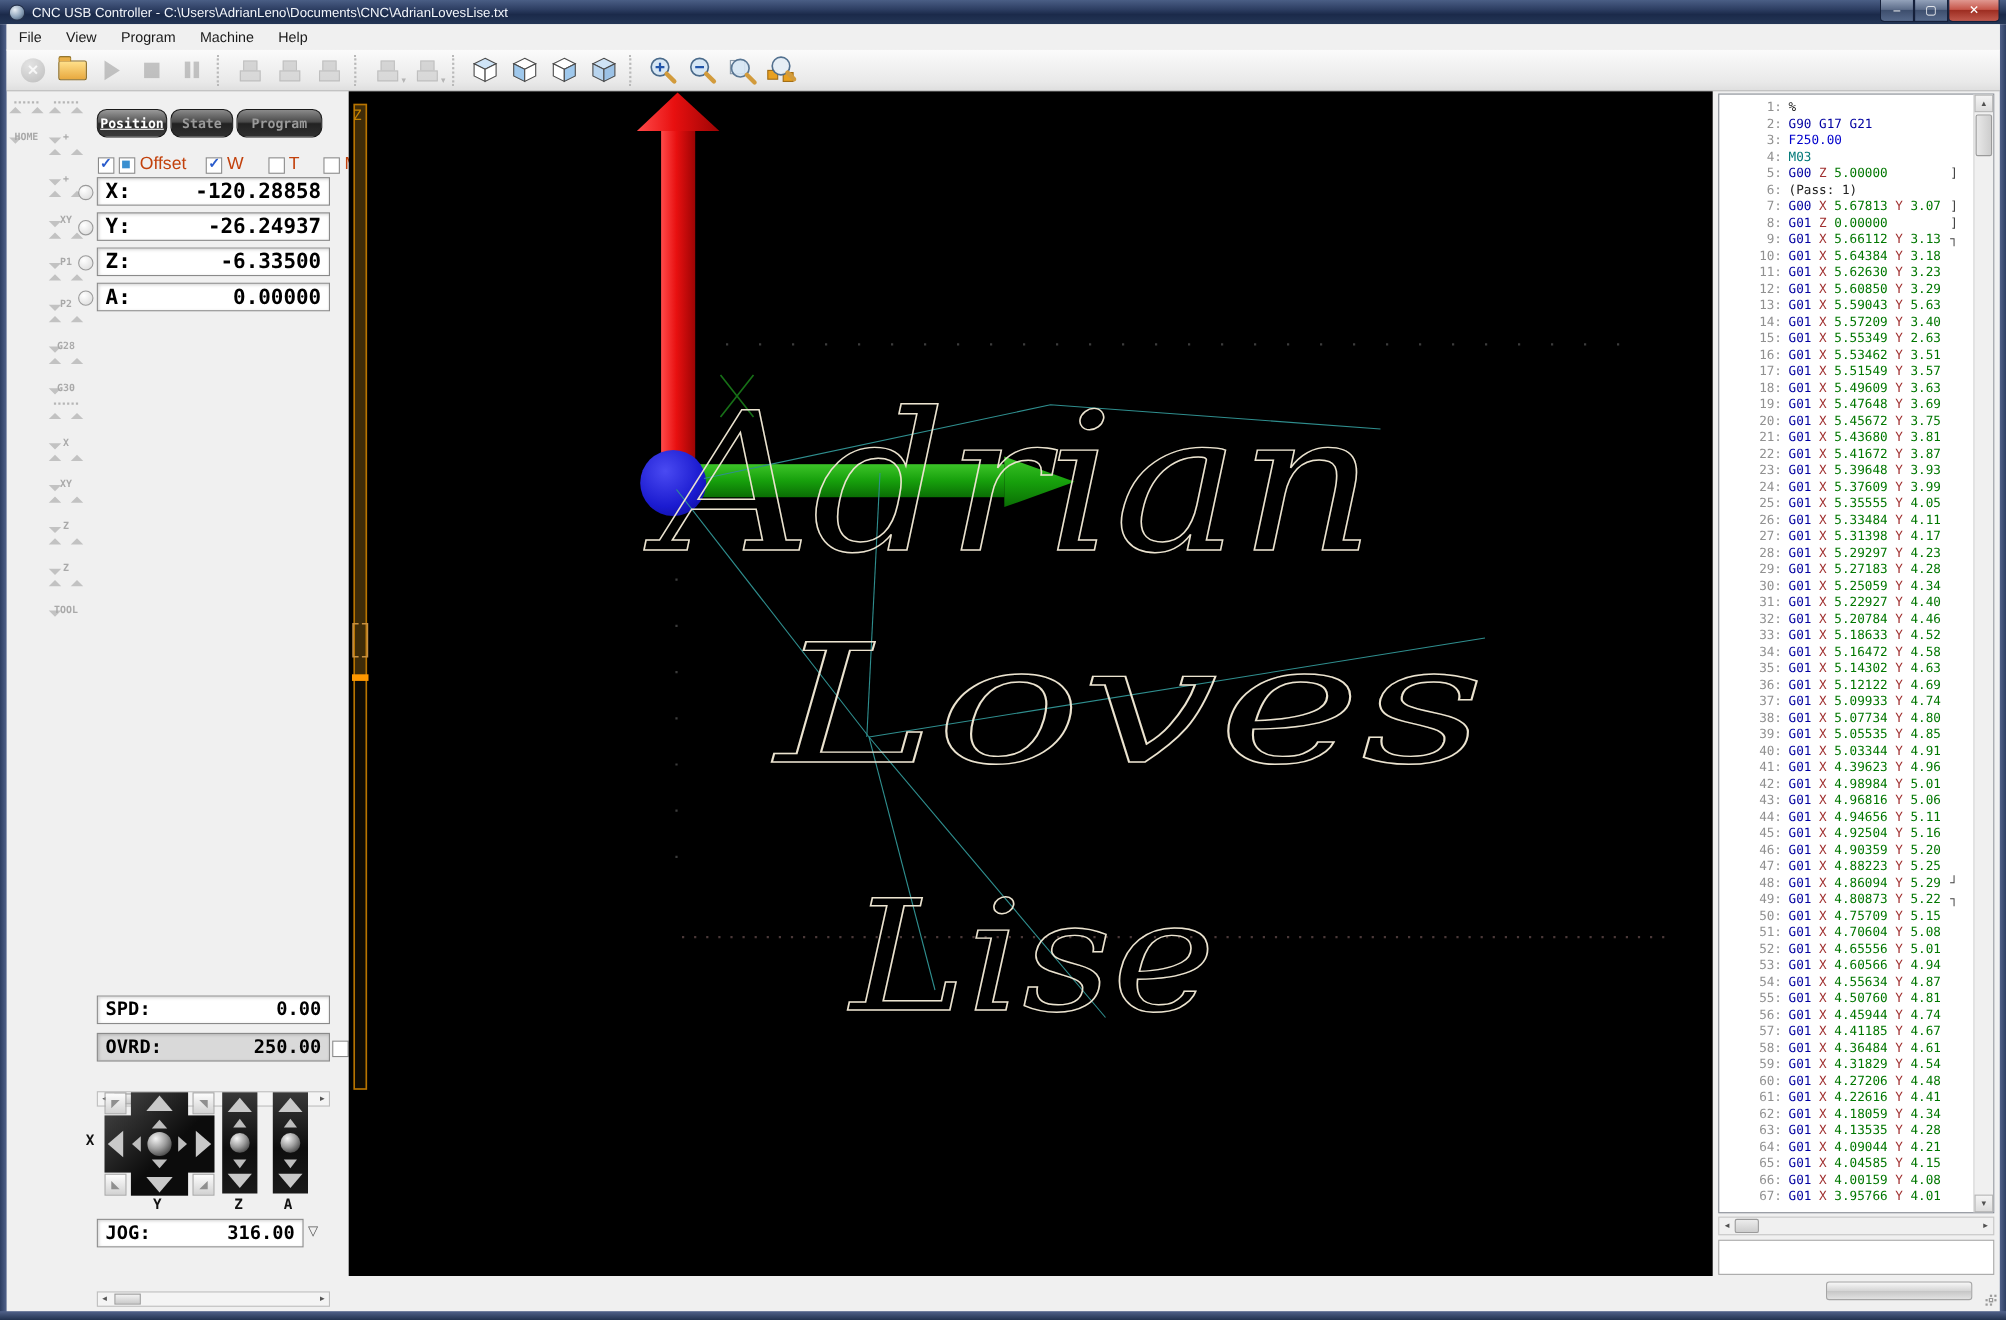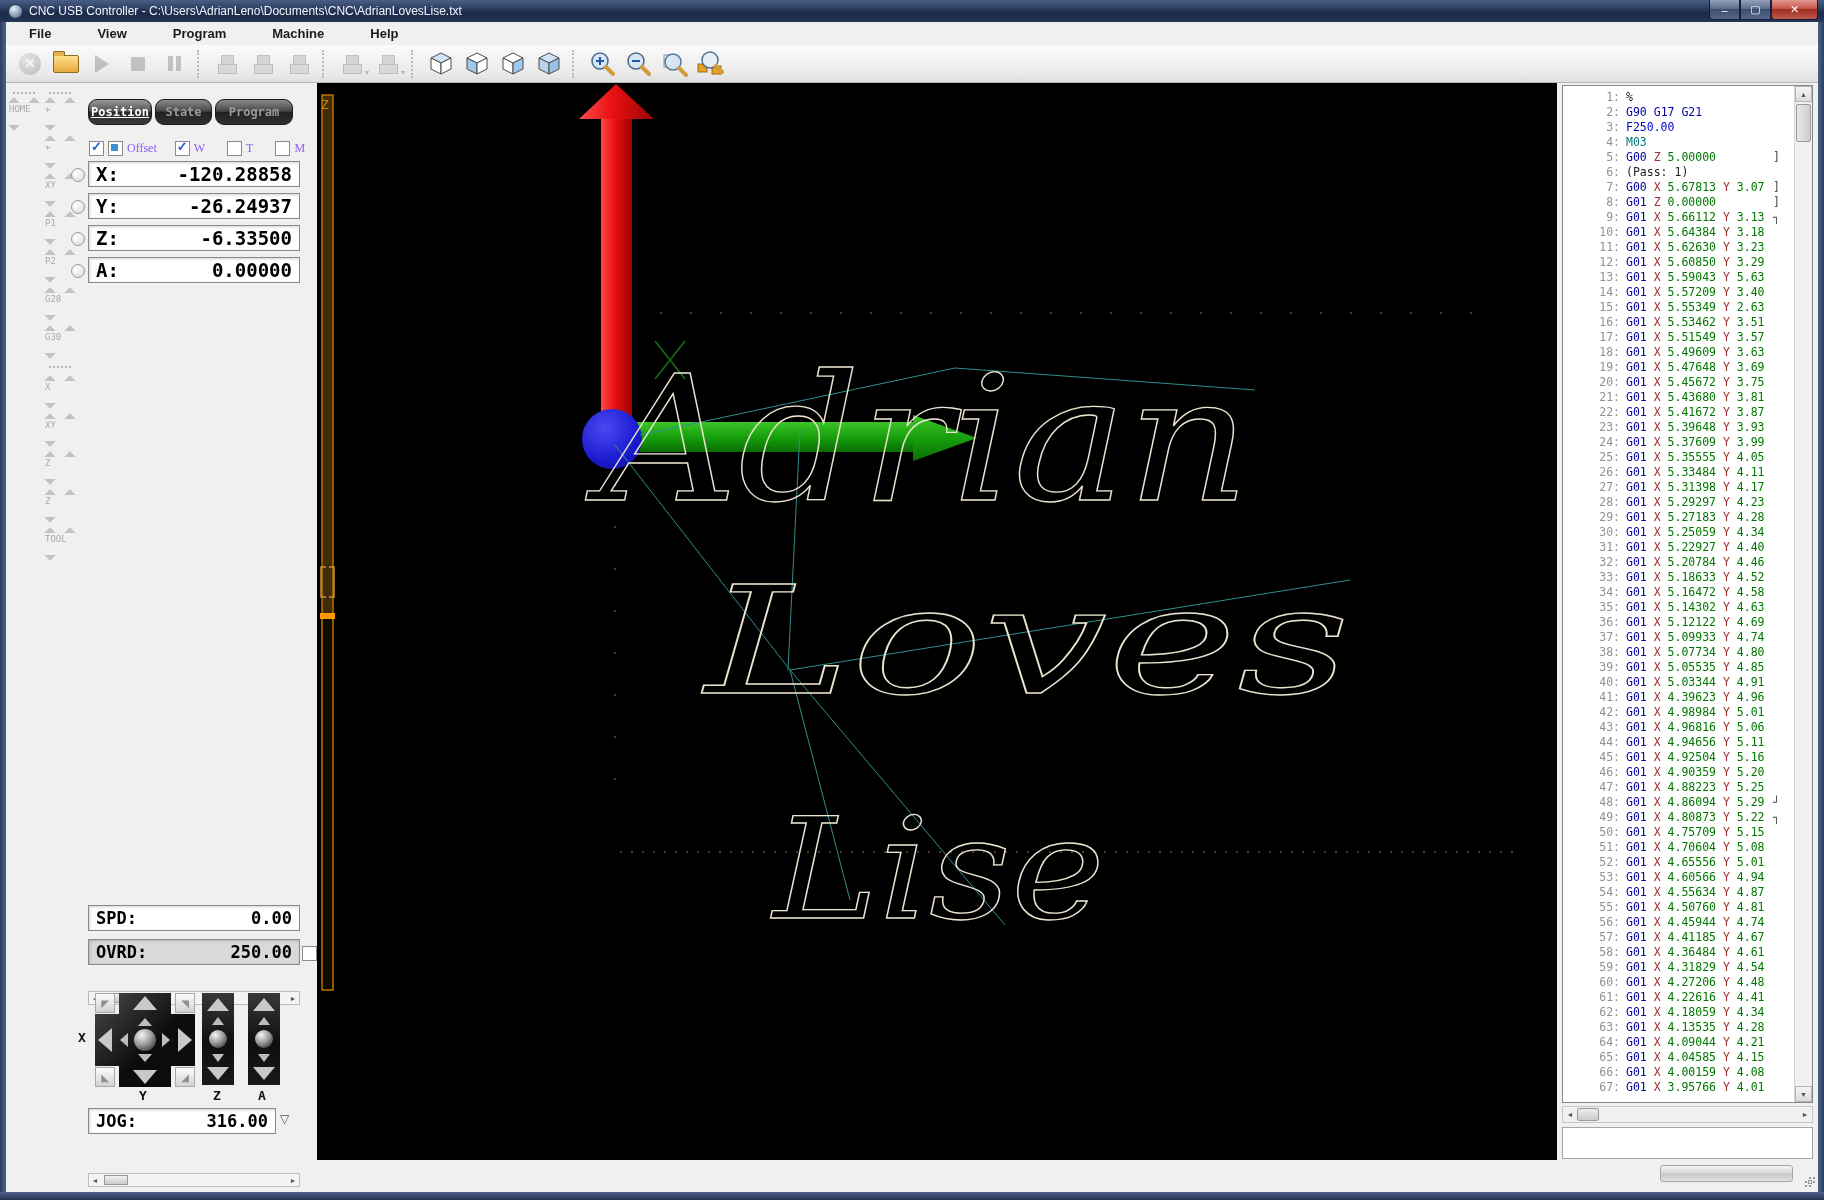--- a/index.html
+++ b/index.html
@@ -18,21 +18,21 @@
     background:linear-gradient(180deg,#93a2ba,#5d6d8a 45%,#3e4f6e 50%,#55688a);}
   .wbtn.close{width:45px;border-radius:0 0 4px 4px;
     background:linear-gradient(180deg,#e09890,#c6564a 45%,#9e2e22 50%,#c0584c);}
   .wbtn.min{border-radius:0 0 0 4px;}
   #frame-l{left:0;top:22px;width:6px;height:1172px;background:linear-gradient(90deg,#2c3d61,#51628a);}
   #frame-r{left:1818px;top:22px;width:6px;height:1172px;background:linear-gradient(90deg,#51628a,#2c3d61);}
   #frame-b{left:0;top:1192px;width:1824px;height:8px;background:linear-gradient(180deg,#51628a,#22324f);}
   
   #menubar{left:6px;top:22px;width:1812px;height:23px;background:#f0f0f0;
     border-bottom:1px solid #dcdcdc;display:flex;align-items:center;font-size:13px;color:#1a1a1a;}
-  .menu-item{padding:3px 23px;font-weight:bold;}
+  .menu-item{padding:3px 11px;}
   #toolbar{left:6px;top:45px;width:1812px;height:38px;
     background:linear-gradient(180deg,#fbfbfb,#e9e9e9 80%,#dfdfdf);
     border-bottom:1px solid #b8b8b8;display:flex;align-items:center;padding-left:6px;box-sizing:border-box;}
   .tbtn{width:36px;height:32px;display:flex;align-items:center;justify-content:center;position:relative;}
   .tsep{width:7px;height:28px;border-left:2px dotted #b9b9b9;margin:0 3px 0 5px;}
   .dis{opacity:.55;filter:grayscale(1);}
   .icon-abort{width:22px;height:22px;border-radius:50%;
     background:radial-gradient(circle at 35% 30%,#d8d8d8,#9a9a9a);color:#fff;font-weight:bold;
     display:flex;align-items:center;justify-content:center;font-size:13px;}
   .icon-folder{width:24px;height:16px;position:relative;background:linear-gradient(180deg,#ffe08a,#e8a93f);
@@ -45,22 +45,22 @@
   .pause-bars{display:flex;gap:3px;}
   .pause-bars i{width:5px;height:15px;background:#9b9b9b;}
   .mach{width:20px;height:20px;position:relative;}
   .mach:before{content:"";position:absolute;left:4px;top:1px;width:11px;height:8px;background:#bdbdbd;border:1px solid #9a9a9a;}
   .mach:after{content:"";position:absolute;left:1px;top:10px;width:17px;height:8px;background:#c9c9c9;border:1px solid #9a9a9a;}
   .dd{position:absolute;right:1px;bottom:3px;font-size:8px;color:#8a8a8a;}
   
   .vcol{width:32px;display:flex;flex-direction:column;align-items:center;background:#f0f0f0;}
   .grip{width:22px;border-top:2px dotted #b5b5b5;margin:4px 0 4px 0;}
   .vbtn{width:30px;height:32px;position:relative;margin-bottom:6px;}
-  .vbtn b{position:absolute;left:0;right:0;top:6px;
-    font-size:9px;font-weight:normal;color:#a9a9a9;font-family:"DejaVu Sans Mono",monospace;}
+  .vbtn b{position:absolute;left:0;right:0;top:22px;text-align:center;
+    font-size:9px;font-weight:bold;color:#a9a9a9;font-family:"DejaVu Sans Mono",monospace;}
   .vbtn i{position:absolute;width:0;height:0;border-style:solid;}
   .vbtn .tl{left:1px;top:1px;border-width:0 0 8px 8px;border-color:transparent transparent transparent #c2c2c2;transform:rotate(45deg);}
   .vbtn .tr{right:1px;top:1px;border-width:0 8px 8px 0;border-color:transparent #c2c2c2 transparent transparent;transform:rotate(-45deg);}
   .vbtn .bl{left:1px;bottom:1px;border-width:8px 0 0 8px;border-color:transparent transparent transparent #c2c2c2;transform:rotate(-45deg);}
   .vbtn .br{right:1px;bottom:1px;border-width:0 8px 0 0;border-color:transparent #c2c2c2 transparent transparent;transform:rotate(-135deg);}
   .vsepd{width:22px;border-top:2px dotted #b5b5b5;margin:2px 0 8px 0;}
   
   .tab{height:26px;border-radius:9px;display:flex;align-items:center;justify-content:center;
     font-family:"DejaVu Sans Mono",monospace;font-size:12px;font-weight:bold;color:#9a9a9a;
     background:linear-gradient(180deg,#8a8a8a,#4a4a4a 45%,#222 52%,#303030);
@@ -69,21 +69,21 @@
   .cb{width:13px;height:13px;background:#fff;border:1px solid #8a8a8a;position:relative;display:inline-block;}
   .cb.checked:after{content:"✓";position:absolute;left:1px;top:-3px;color:#2a5ccc;font-size:13px;font-weight:bold;}
   .cb.filled:after{content:"";position:absolute;left:2px;top:2px;width:7px;height:7px;background:#3a8fd0;}
   .radio{width:12px;height:12px;border-radius:50%;border:1px solid #9a9a9a;
     background:radial-gradient(circle at 35% 30%,#fff,#d8d8d8);}
   .axisrow{left:88px;width:212px;height:26px;background:#fff;border:1px solid #8a8a8a;
     display:flex;justify-content:space-between;align-items:center;padding:0 7px;box-sizing:border-box;
     font-family:"DejaVu Sans Mono",monospace;font-size:19px;font-weight:bold;color:#000;
     box-shadow:inset 1px 1px 3px rgba(0,0,0,.18);}
   .axisrow.gray{background:#d9d9d9;}
-  .flaglbl{font-size:12px;color:#8b5cf6;font-family:Liberation Serif, serif;}
+  .flaglbl{font-size:16px;color:#c2410c;}
   
   .hslider{height:14px;background:#f4f4f4;border:1px solid #bdbdbd;position:relative;box-sizing:border-box;}
   .hslider .arr{position:absolute;top:0;width:12px;height:12px;display:flex;align-items:center;justify-content:center;
     font-size:7px;color:#555;}
   .hslider .thumb{position:absolute;top:1px;left:15px;width:24px;height:10px;
     background:linear-gradient(180deg,#f2f2f2,#cacaca);border:1px solid #9a9a9a;box-sizing:border-box;}
   
   .padwrap{background:transparent;}
   .xycross{position:absolute;background:linear-gradient(135deg,#3d3d3d,#0c0c0c 60%);}
   .corner{position:absolute;width:20px;height:20px;background:linear-gradient(180deg,#fdfdfd,#d2d2d2);

